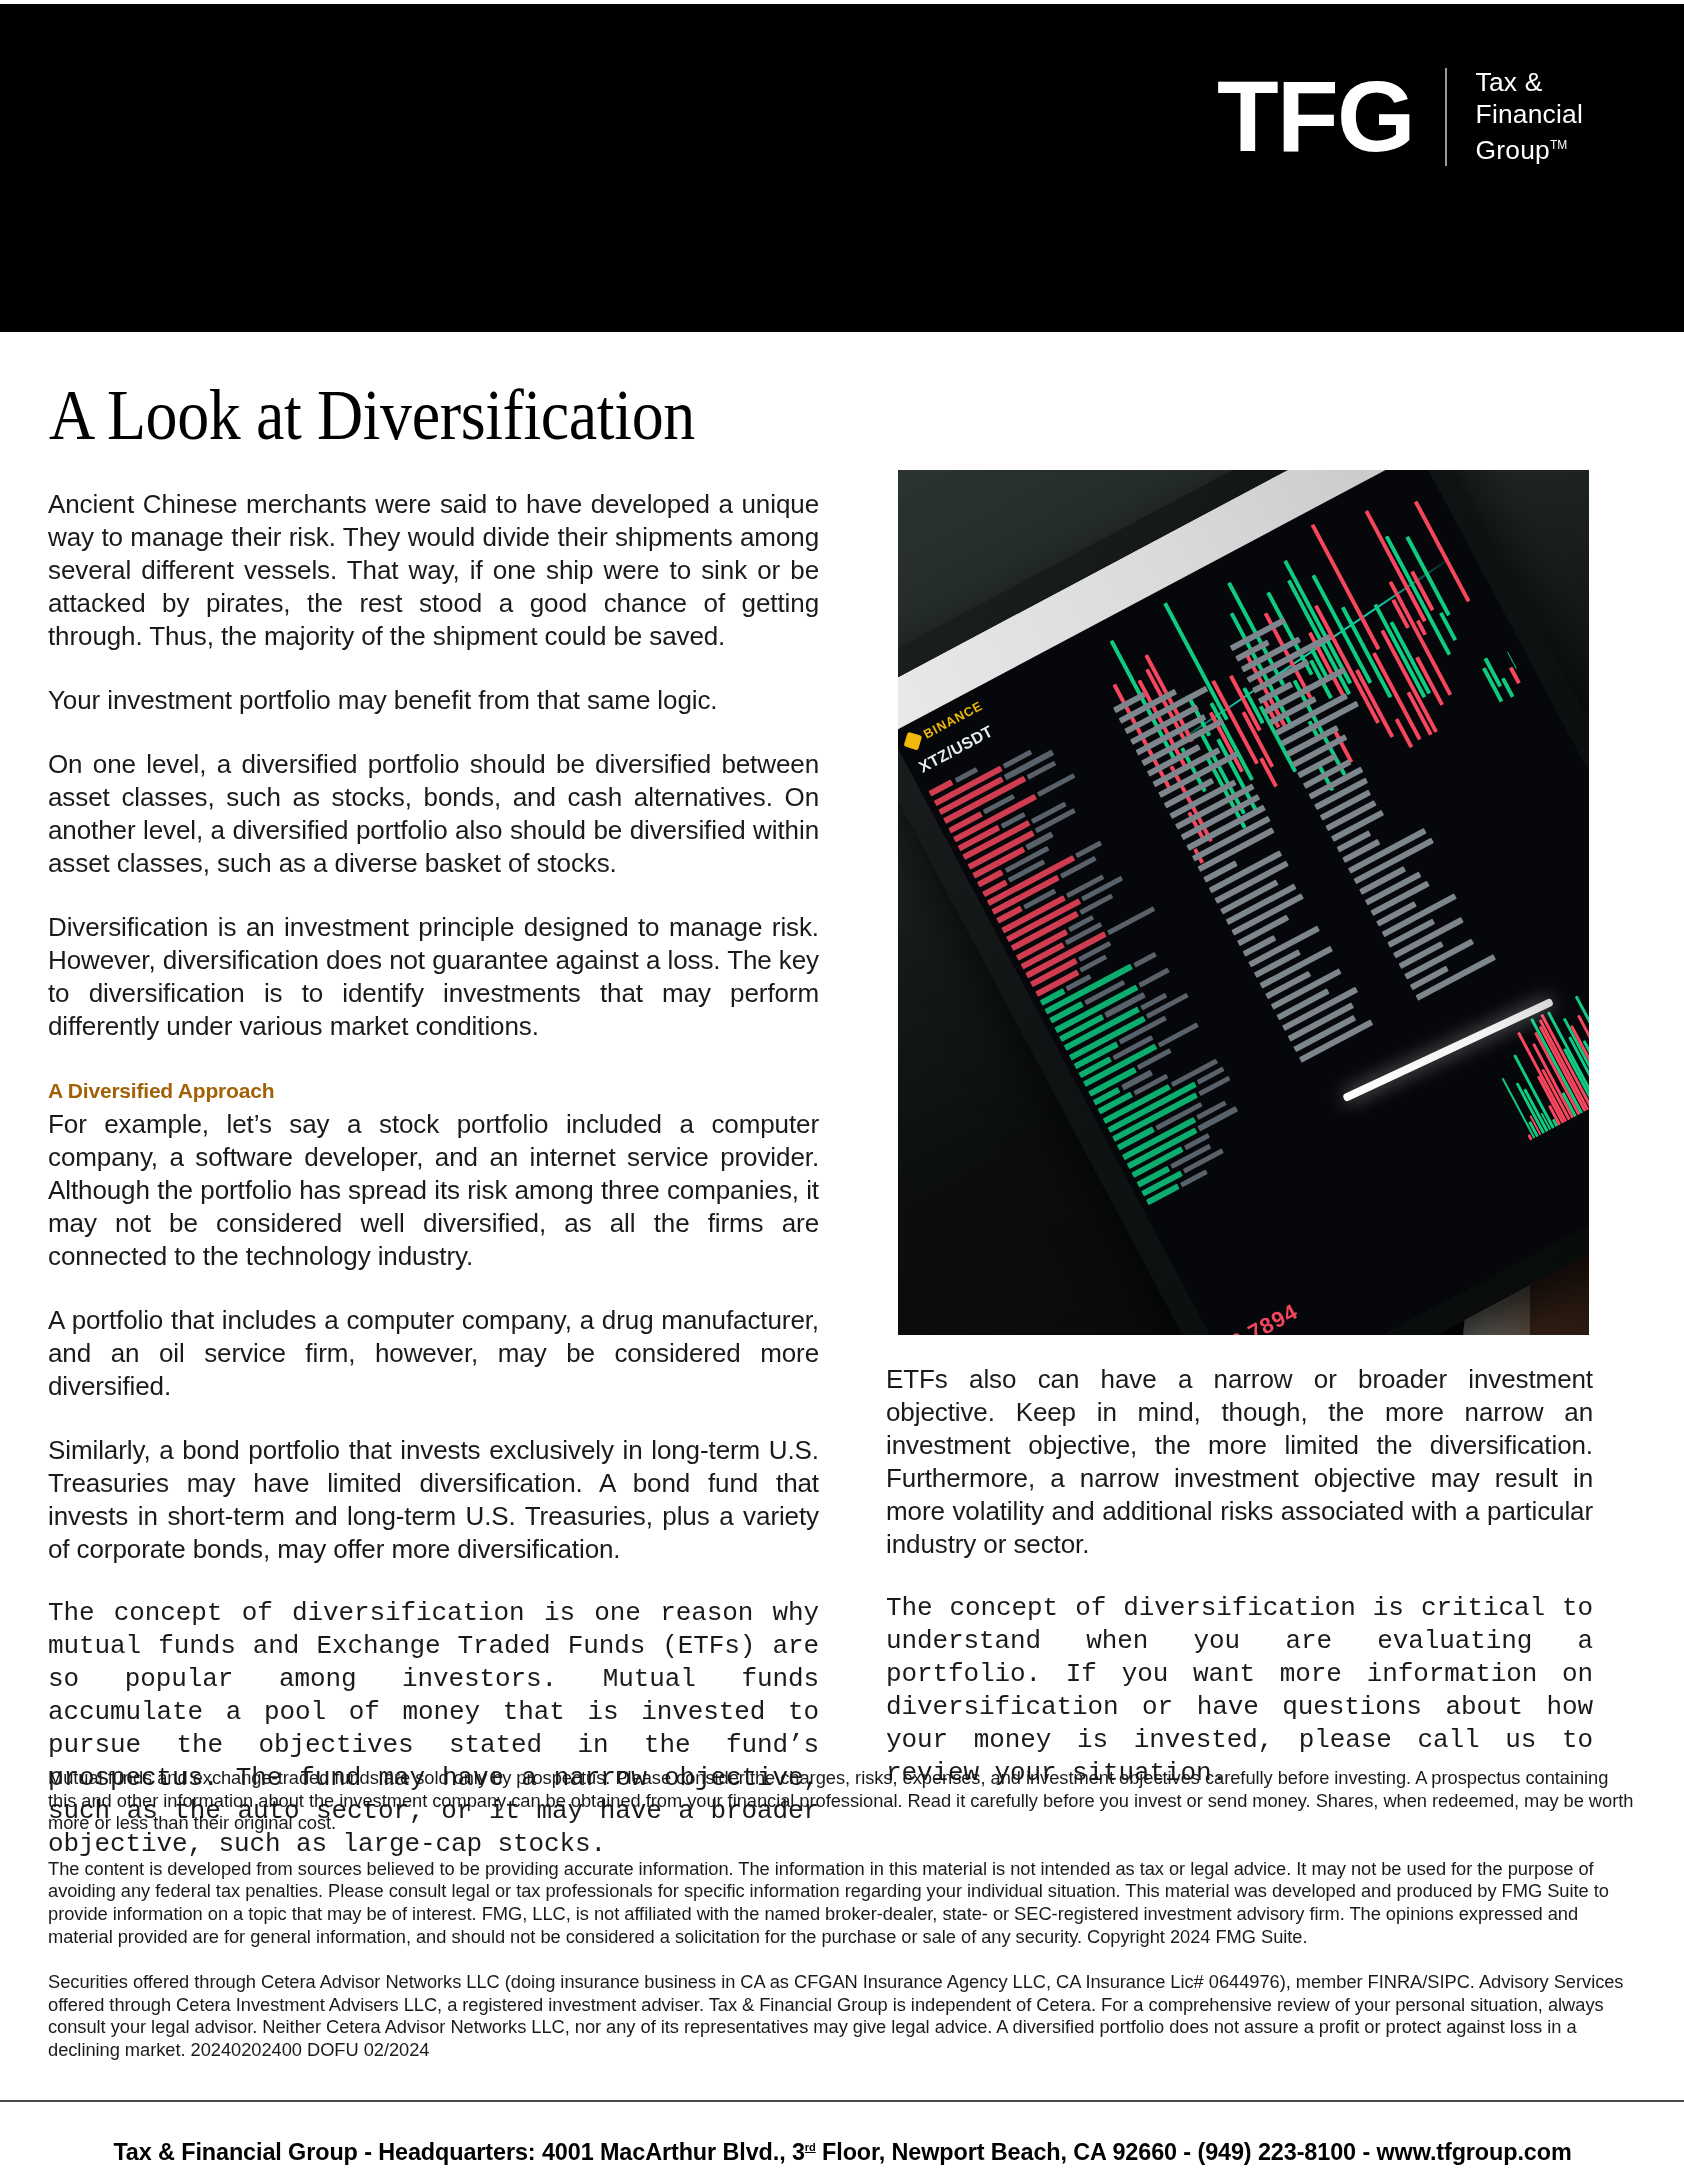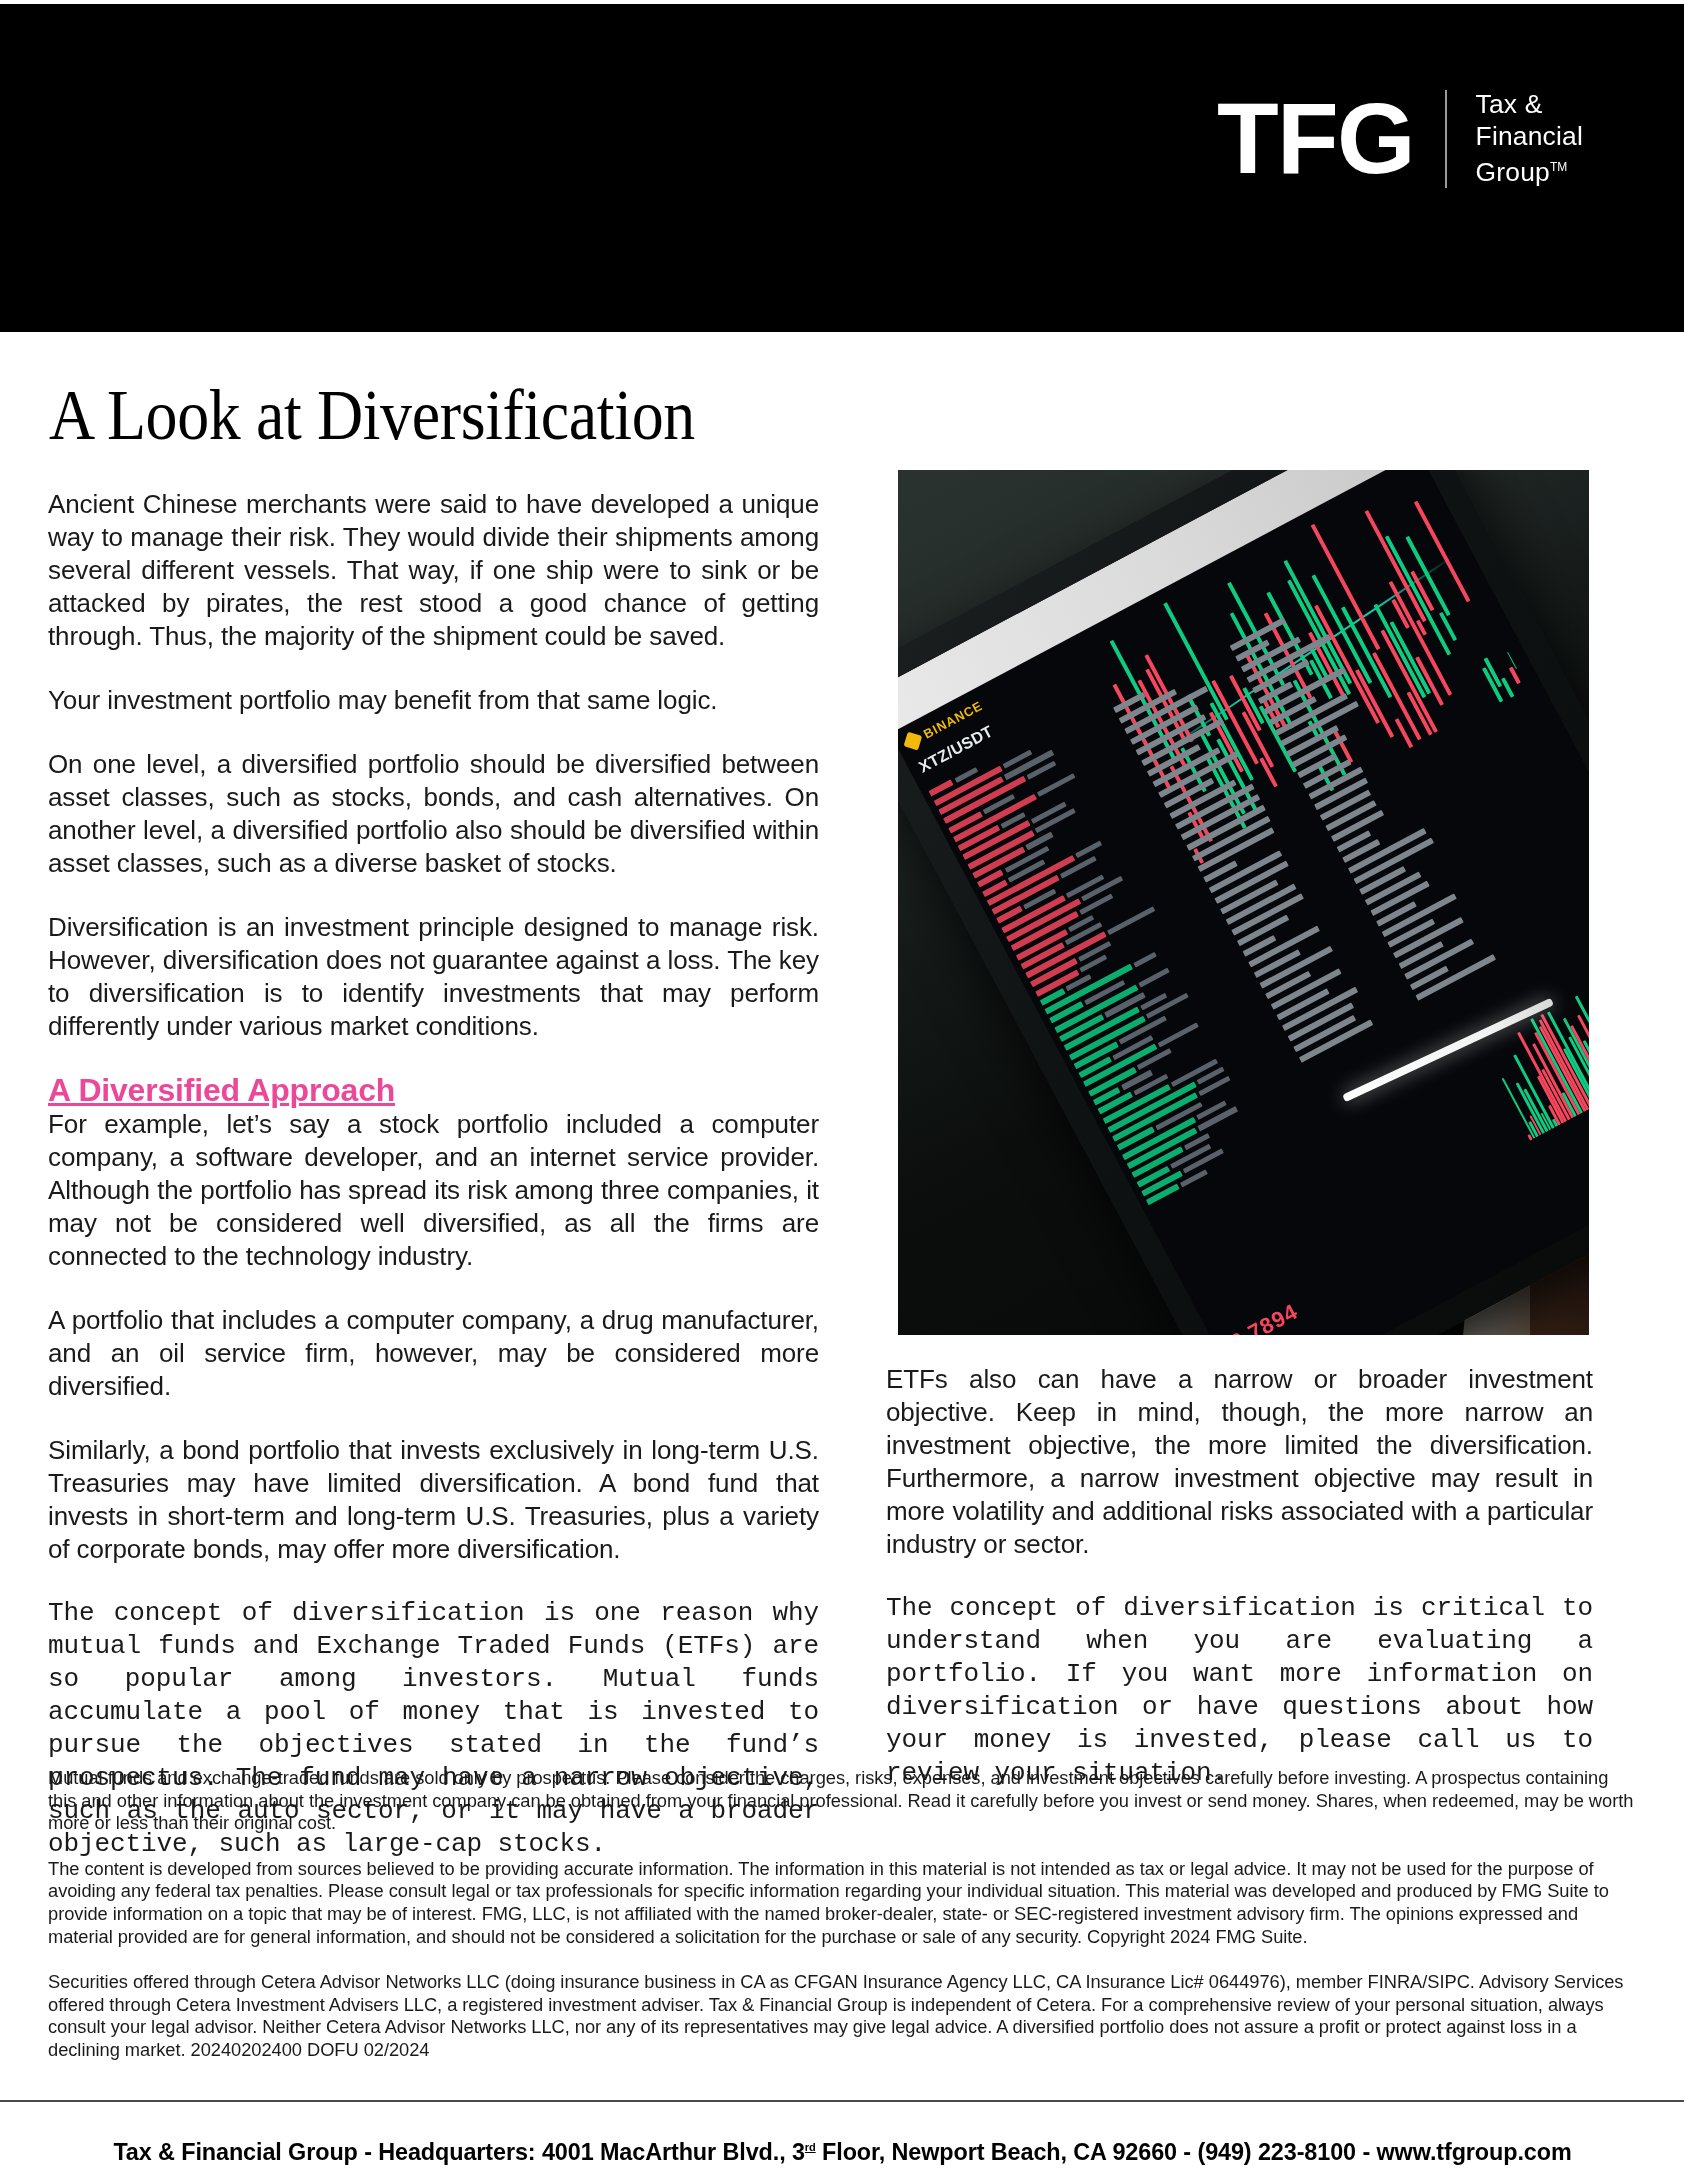--- a/index.html
+++ b/index.html
@@ -19,21 +19,21 @@
   .header {
     position: absolute;
     left: 0; top: 4.3px;
     width: 1685px;
     height: 328px;
     background: #000000;
   }
   .logo-wrap {
     position: absolute;
     right: 102px;
-    top: 84px;
+    top: 62px;
     display: flex;
     align-items: stretch;
     height: 101px;
   }
   .logo-mark {
     color: #ffffff;
     font-family: "Liberation Sans", sans-serif;
     font-weight: bold;
     font-size: 101px;
     line-height: 101px;
@@ -112,27 +112,26 @@
     font-size: 26px;
     line-height: 33px;
     text-align: justify;
     color: #1a1a1a;
     font-weight: 350;
     margin-bottom: 31px;
     letter-spacing: -0.1px;
   }
   p.body:last-child { margin-bottom: 0; font-family: Liberation Mono, monospace; }
   h3.subhead {
-    font-size: 32px;
+    font-size: 21px;
     line-height: 33px;
     font-weight: bold;
-    color: #ec4899;
+    color: #a16207;
     margin-bottom: 0.9px;
     letter-spacing: -0.2px;
-    text-decoration: underline;
   }
 
   
   .photo {
     position: absolute;
     inset: 0;
     background:
       linear-gradient(152deg, #2b3331 0%, #222927 22%, #141918 42%, #0b0e0d 60%, #070909 100%);
   }
   .desk-edge {

